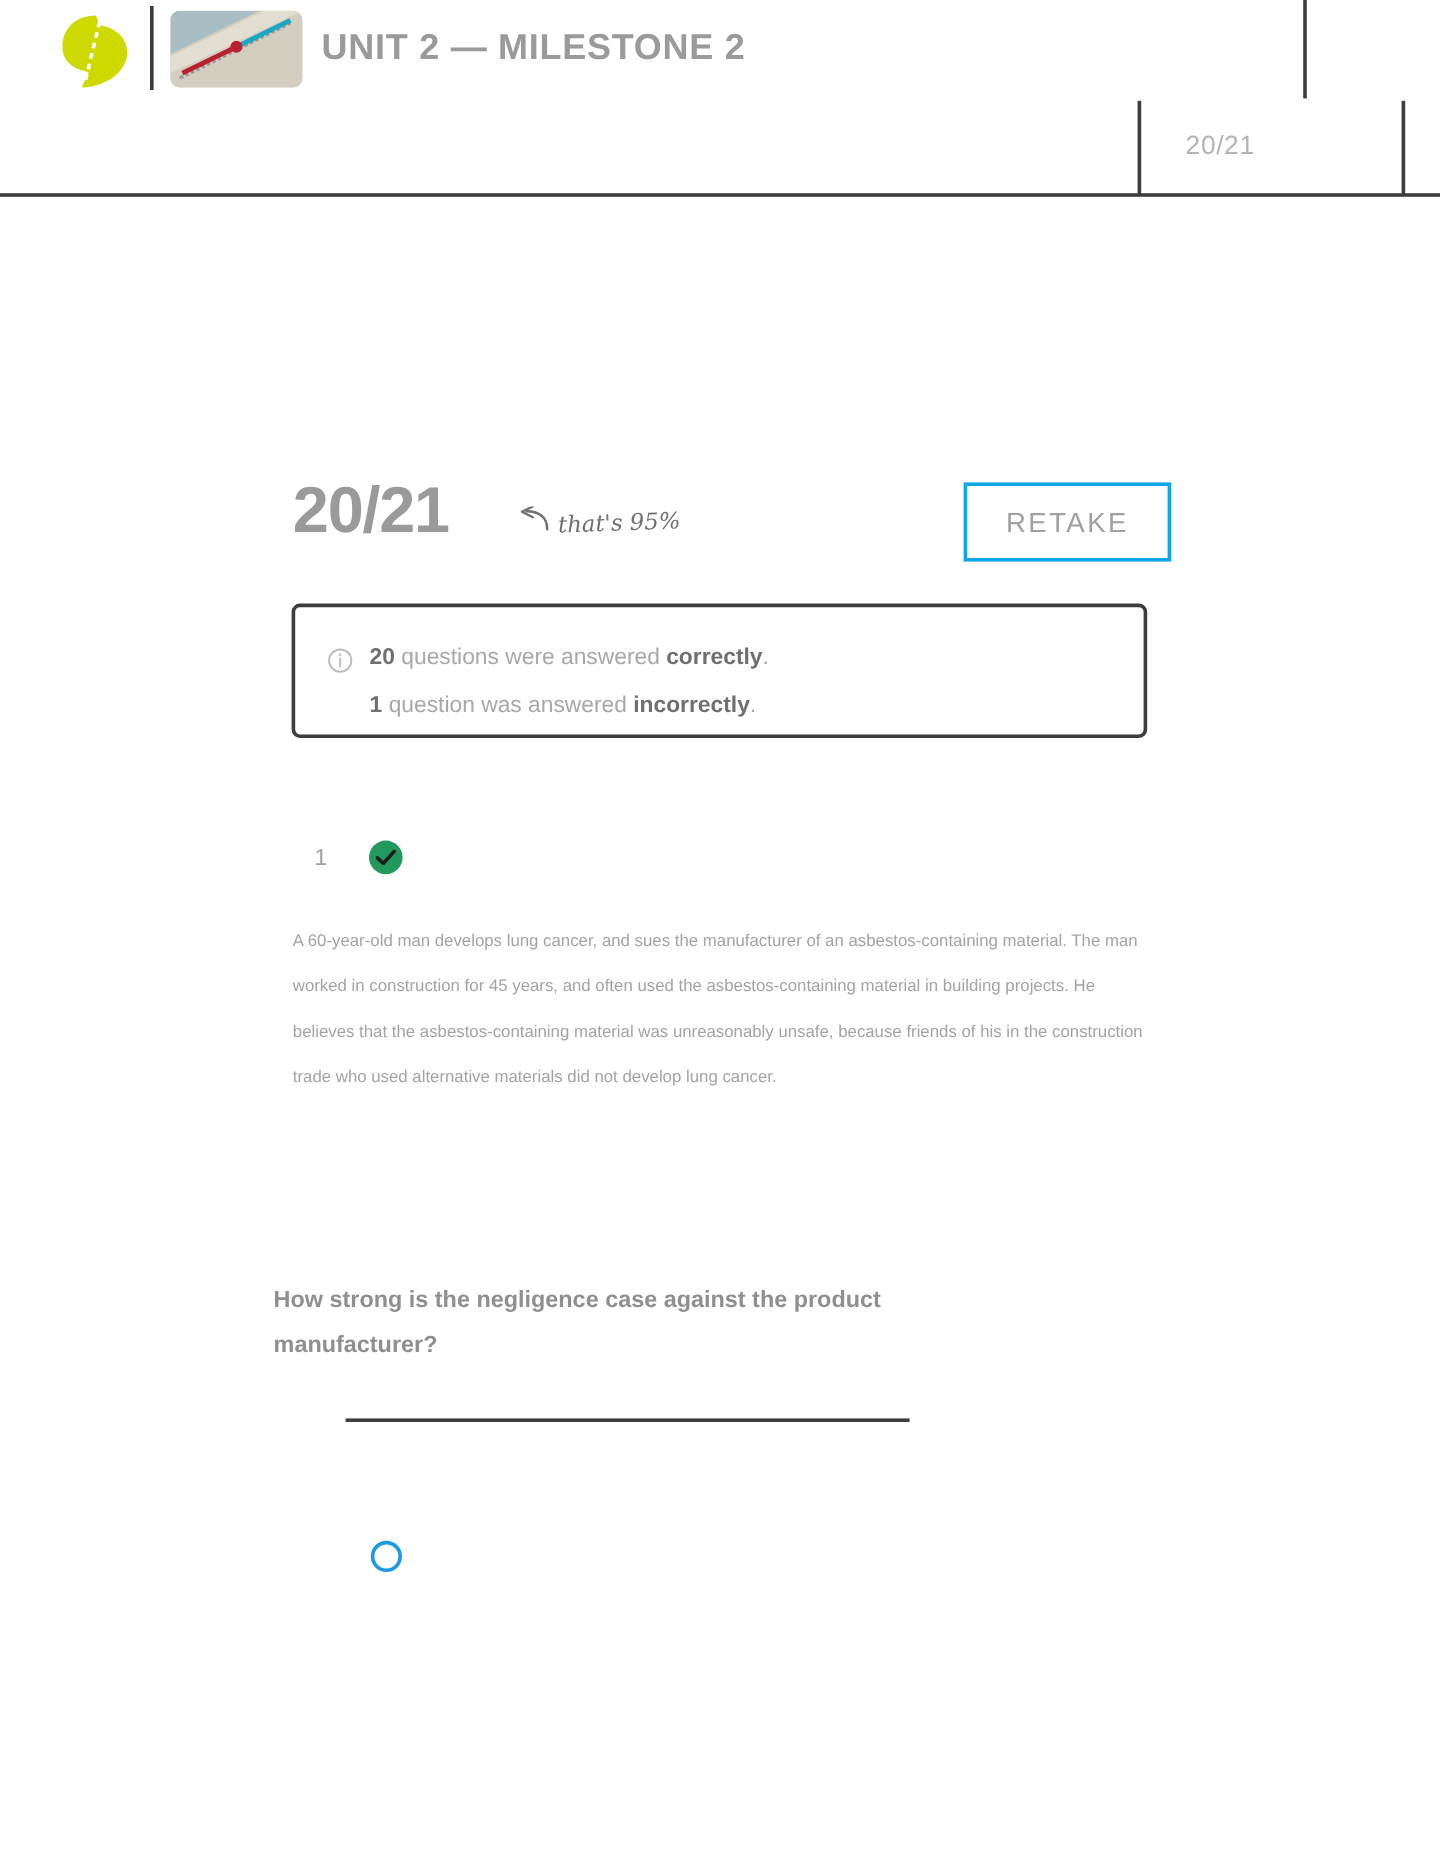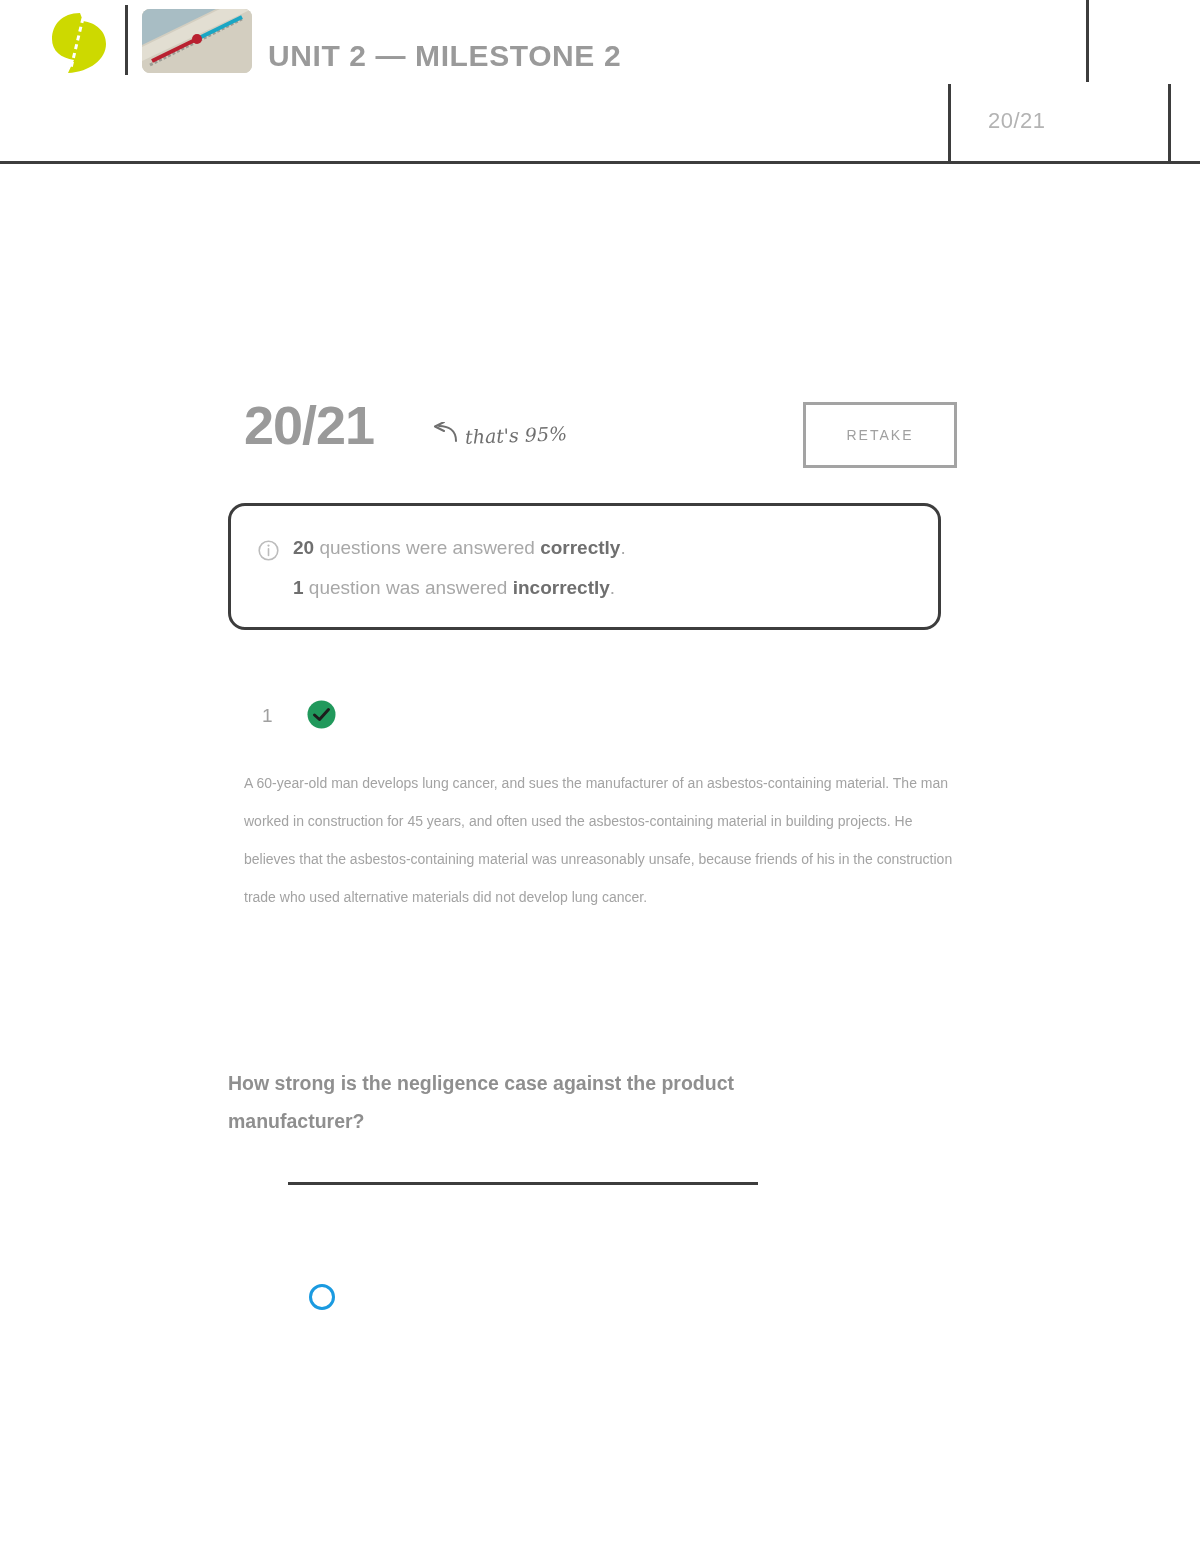--- a/index.html
+++ b/index.html
@@ -60,21 +60,20 @@
 
   .header-title {
     position: absolute;
     left: 268px;
     top: 23px;
     font-size: 30px;
     font-weight: bold;
     letter-spacing: 0.6px;
     color: #9a9a9a;
     white-space: nowrap;
-    margin-top: 16px;
   }
 
   .vrule-tall-left {
     position: absolute;
     left: 948px;
     top: 84px;
     width: 3px;
     height: 78px;
     background: #3d3d3d;
   }
@@ -141,43 +140,43 @@
     font-style: italic;
     font-size: 19px;
     color: #6f6f6f;
     transform: rotate(-2deg);
   }
 
   .retake-btn {
     position: absolute;
     left: 803px;
     top: 8px;
-    width: 154px;
+    width: 173px;
     height: 66px;
-    border: 3px solid #a3a3a3;
+    border: 3px solid #0ea5e9;
     background: #ffffff;
     color: #a0a0a0;
-    font-size: 14px;
+    font-size: 23px;
     letter-spacing: 2px;
     font-family: "Liberation Sans", sans-serif;
     display: flex;
     align-items: center;
     justify-content: center;
     cursor: pointer;
   }
 
   
   .info-box {
     position: absolute;
-    left: 228px;
+    left: 243px;
     top: 339px;
     width: 713px;
-    height: 127px;
+    height: 112px;
     border: 3px solid #3d3d3d;
-    border-radius: 17px;
+    border-radius: 7px;
     background: #ffffff;
   }
 
   .info-icon {
     position: absolute;
     left: 27px;
     top: 34px;
     width: 21px;
     height: 21px;
   }

